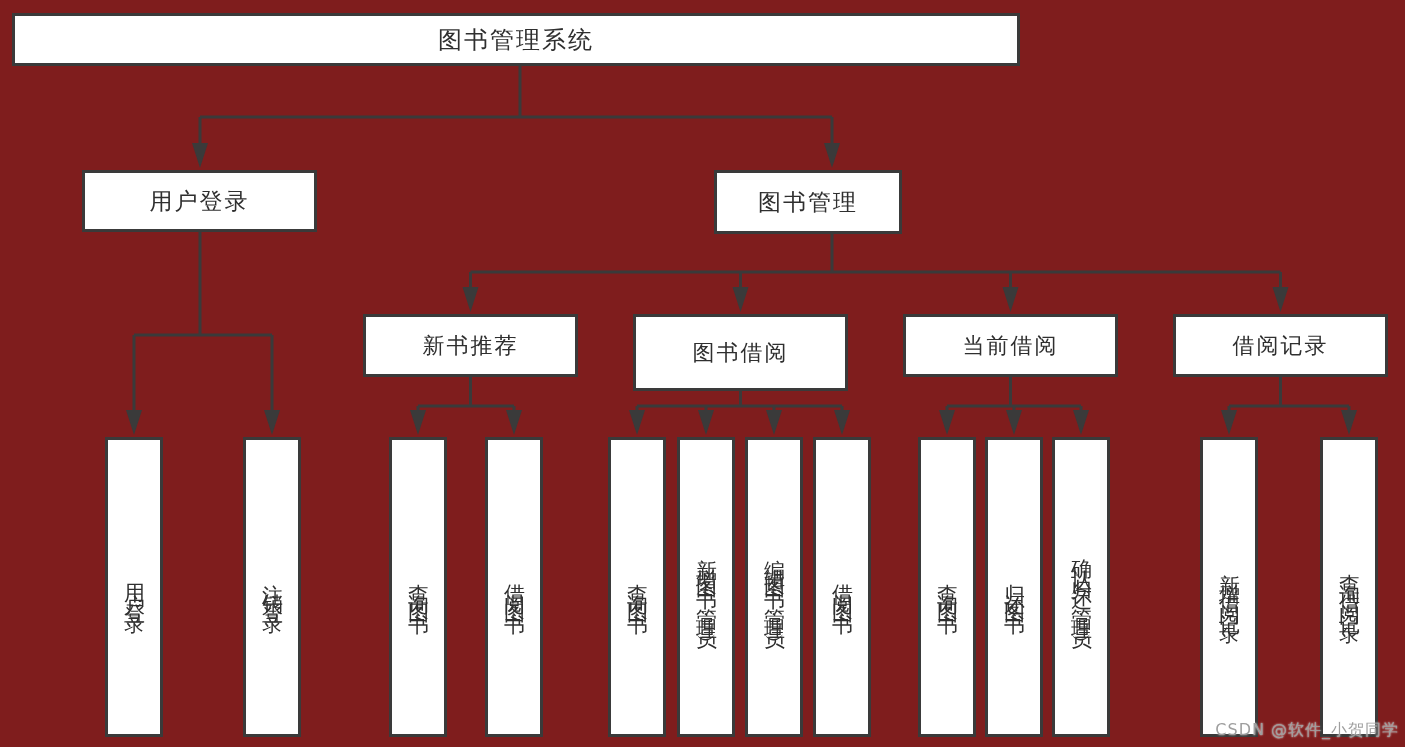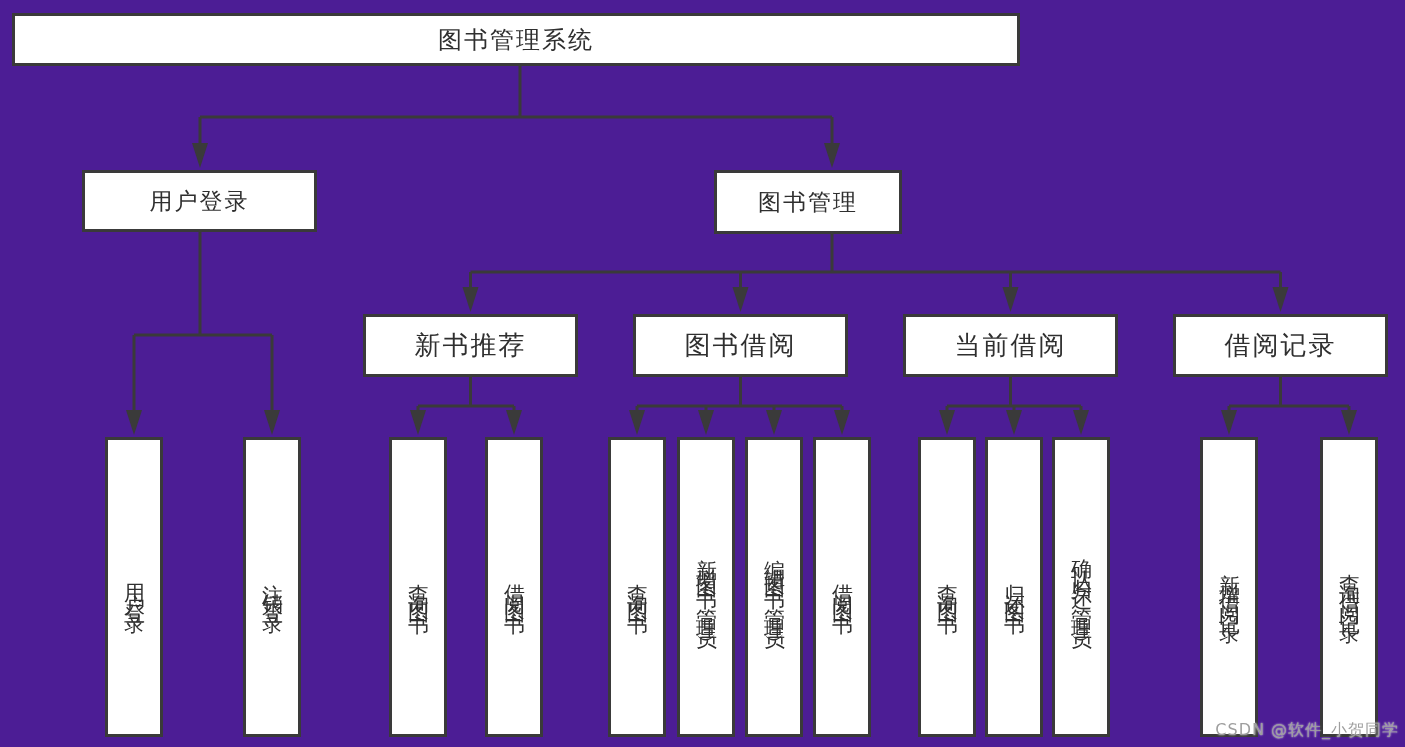--- a/index.html
+++ b/index.html
@@ -3,21 +3,21 @@
 <meta charset="utf-8">
 <style>
   * { margin: 0; padding: 0; box-sizing: border-box; }
   html, body { background: #ffffff; }
   body { font-family: "DejaVu Sans", "Liberation Sans", sans-serif; }
 
   .canvas {
     position: relative;
     width: 1405px;
     height: 747px;
-    background: #4c1d95;
+    background: #7f1d1d;
     overflow: hidden;
   }
 
   .wires {
     position: absolute;
     left: 0; top: 0;
     width: 1405px; height: 747px;
     pointer-events: none;
   }
 
@@ -28,21 +28,21 @@
     display: flex;
     align-items: center;
     justify-content: center;
     color: #2f2f2f;
     letter-spacing: 2px;
     white-space: nowrap;
     z-index: 2;
   }
   .box.l1 { font-size: 24px; }
   .box.l2 { font-size: 23px; }
-  .box.l3 { font-size: 26px; }
+  .box.l3 { font-size: 22px; }
 
   .leaf {
     position: absolute;
     top: 437px;
     width: 58px;
     height: 300px;
     background: #ffffff;
     border: 3px solid #3a3a3a;
     display: flex;
     align-items: center;
@@ -116,21 +116,21 @@
   <div class="box l2" style="left:82px; top:170px; width:235px; height:62px">
     <span>用户登录</span>
   </div>
   <div class="box l2" style="left:714px; top:170px; width:188px; height:64px">
     <span>图书管理</span>
   </div>
 
   <div class="box l3" style="left:363px; top:314px; width:215px; height:63px">
     <span>新书推荐</span>
   </div>
-  <div class="box l3" style="left:633px; top:314px; width:215px; height:63px">
+  <div class="box l3" style="left:633px; top:314px; width:215px; height:77px">
     <span>图书借阅</span>
   </div>
   <div class="box l3" style="left:903px; top:314px; width:215px; height:63px">
     <span>当前借阅</span>
   </div>
   <div class="box l3" style="left:1173px; top:314px; width:215px; height:63px">
     <span>借阅记录</span>
   </div>
 
   <div class="leaf" style="left:105px">

